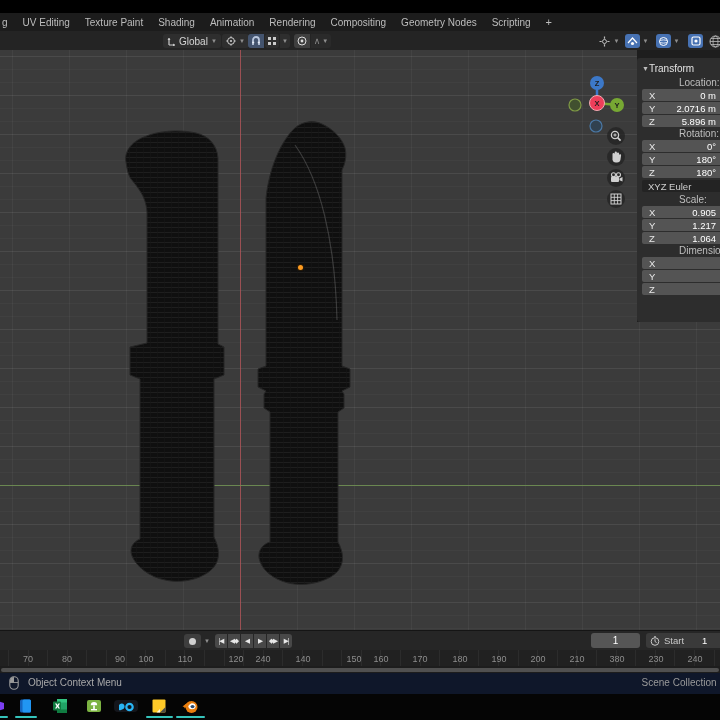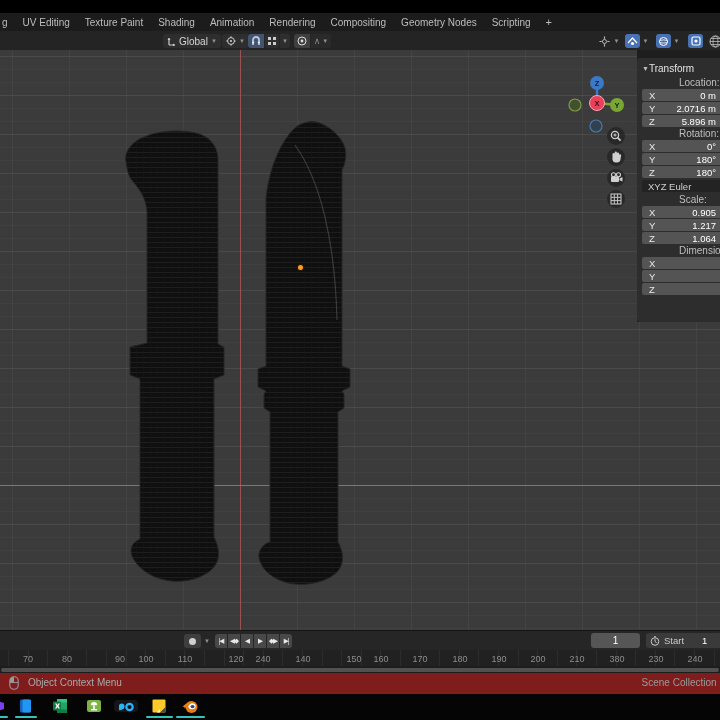--- a/index.html
+++ b/index.html
@@ -73,21 +73,21 @@
                  display:flex; align-items:center; gap:4px; padding:0 4px; }
   .start-group .slbl { font-size:9.5px; color:#c9c9c9; }
   .start-group .sval { font-size:9.5px; color:#fff; margin-left:14px; }
   .ruler { position:absolute; left:0; top:650px; width:720px; height:16px; background:#212121;
            background-image:repeating-linear-gradient(to right, rgba(255,255,255,0.05) 0 1px, transparent 1px 19.6px);
            background-position:8px 0; }
   .ruler span { position:absolute; bottom:2px; transform:translateX(-50%); font-size:9px; color:#8d8d8d; }
   .scrollstrip { position:absolute; left:0; top:666px; width:720px; height:7px; background:#1d1d1d; }
   .scrollbar { position:absolute; left:1px; top:1.5px; width:718px; height:4px; background:#505050; border-radius:2px; }
   
-  .statusbar { position:absolute; left:0; top:673px; width:720px; height:37px; background:#7f1d1d; }
+  .statusbar { position:absolute; left:0; top:673px; width:720px; height:37px; background:#0f172a; }
   .statusbar .left-text { position:absolute; left:28px; top:4px; font-size:10px; color:#a8a8a8; }
   .statusbar .right-text { position:absolute; right:-2px; top:4px; font-size:10px; color:#9a9a9a; white-space:nowrap; }
   .mouse-ic { position:absolute; left:9px; top:3px; }
   
   .taskbar { position:absolute; left:0; top:694px; width:720px; height:26px; background:#050505; }
   .tb-ic { position:absolute; top:4px; width:16px; height:16px; }
   .tb-underline { position:absolute; top:22px; height:2px; background:#35c4bc; border-radius:1px; }
   .svg-ic { display:block; }
 </style>
 </head>

